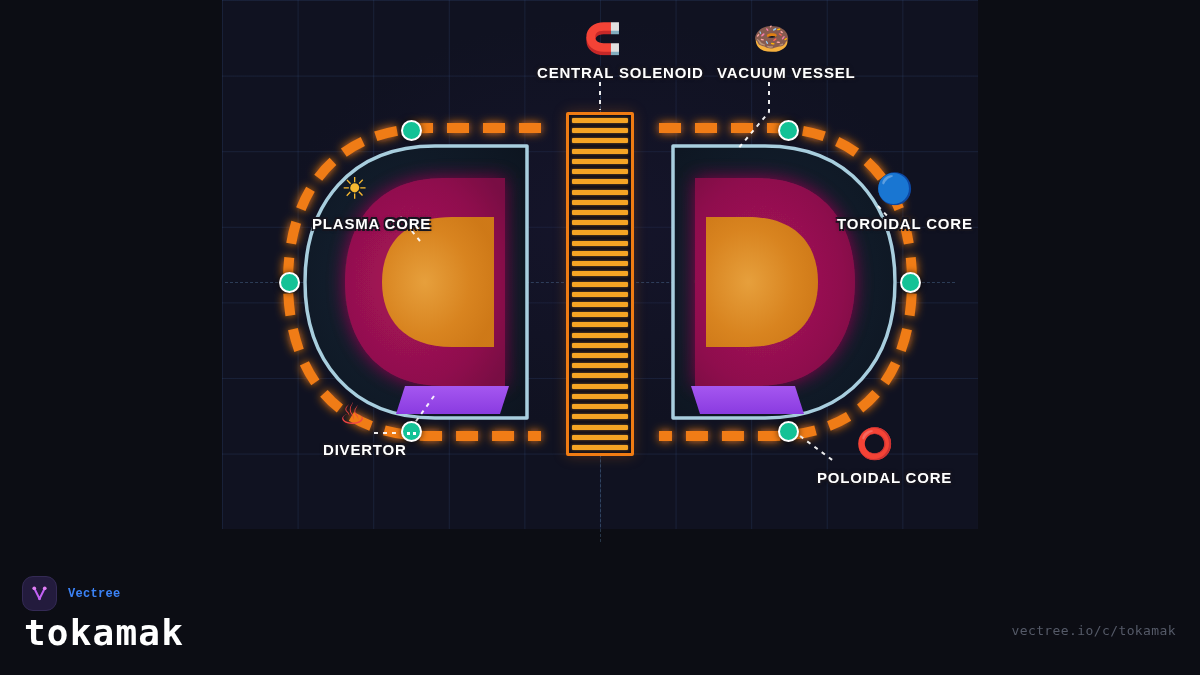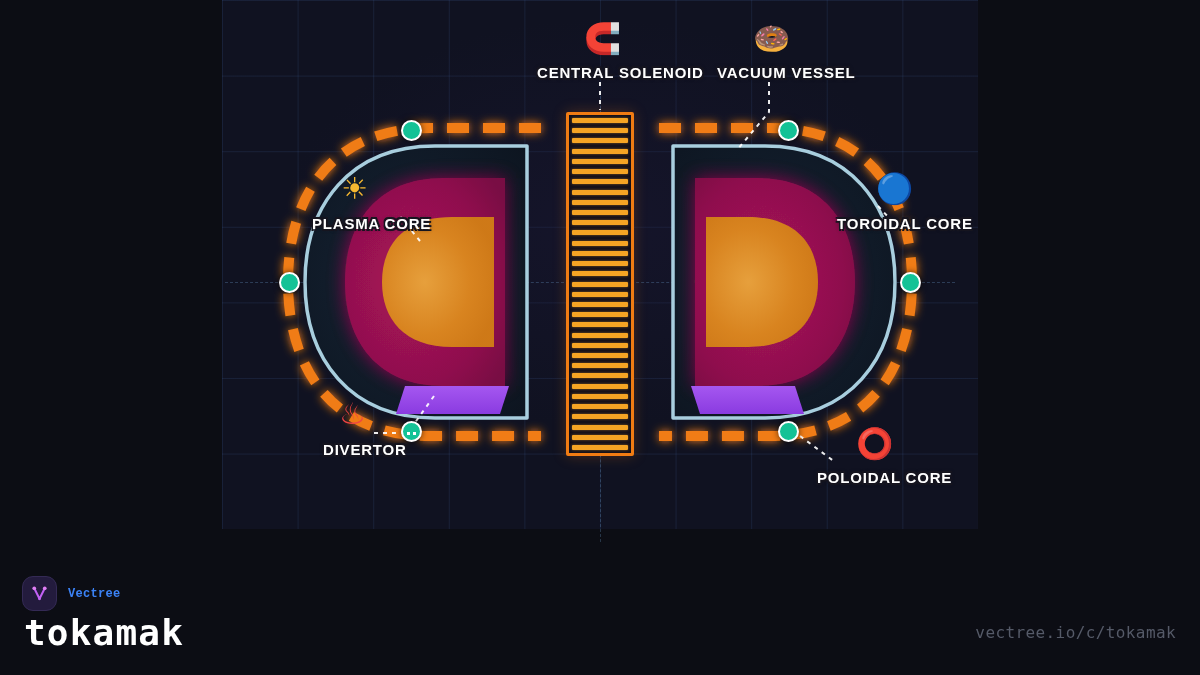--- a/index.html
+++ b/index.html
@@ -92,21 +92,21 @@
   }
   #brandname{ color:#3b82f6; font-size:12px; font-weight:bold;
               font-family:Liberation Mono, monospace; letter-spacing:.3px; }
   #title{
     position:absolute; left:24px; top:612px;
     color:#ffffff; font-size:36px; font-weight:bold; letter-spacing:1.2px;
     font-family:"DejaVu Sans Mono", monospace;
   }
   #url{
     position:absolute; right:24px; top:623px;
-    color:#555a68; font-size:16px; letter-spacing:.4px;
+    color:#555a68; font-size:13px; letter-spacing:.4px;
     font-family:"DejaVu Sans Mono", monospace;
   }
 </style>
 </head>
 <body>
 
 <div id="app">
 
   <div id="canvas"></div>
   <div class="axis-h"></div>

